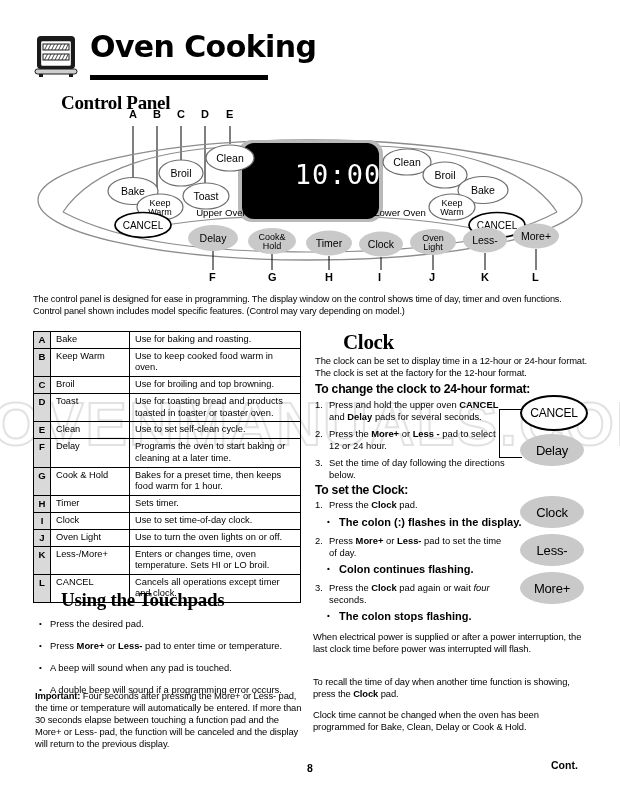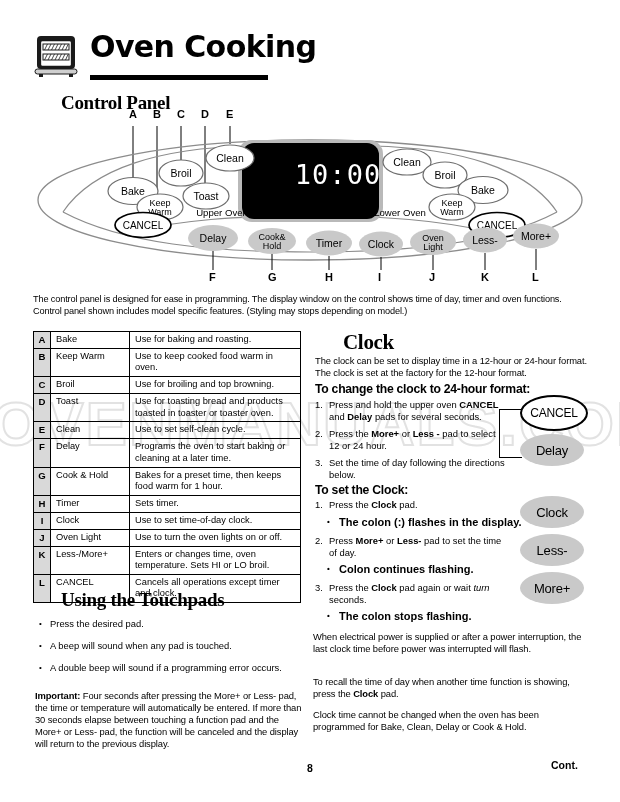--- a/index.html
+++ b/index.html
@@ -405,21 +405,21 @@
       <div class="cap-letter" style="left:235px; top:159px;">G</div>
       <div class="cap-letter" style="left:292px; top:159px;">H</div>
       <div class="cap-letter" style="left:345px; top:159px;">I</div>
       <div class="cap-letter" style="left:396px; top:159px;">J</div>
       <div class="cap-letter" style="left:448px; top:159px;">K</div>
       <div class="cap-letter" style="left:499px; top:159px;">L</div>
     </div>
 
     <div class="caption">
       <div>The control panel is designed for ease in programming. The display window on the control shows time of day, timer and oven functions.</div>
-      <div>Control panel shown includes model specific features. (Styling may stops depending on model.)</div>
+      <div>Control panel shown includes model specific features. (Control may vary depending on model.)</div>
     </div>
 
     <table class="fn-table">
       <tbody id="fn-table-body">
           <tr>
             <td class="key">A</td>
             <td class="name">Bake</td>
             <td class="desc">Use for baking and roasting.</td>
           </tr>
           <tr>
@@ -476,20 +476,21 @@
             <td class="key">L</td>
             <td class="name">CANCEL</td>
             <td class="desc">Cancels all operations except timer and clock.</td>
           </tr>
         </tbody>
     </table>
 
     <div class="h2" id="touchpads-heading">Using the Touchpads</div>
     <div class="bullets" id="touchpad-bullets">
         <div class="bullet">Press the desired pad.</div>
+        <div class="bullet">Press <b>More+</b> or <b>Less-</b> pad to enter time or temperature.</div>
         <div class="bullet">A beep will sound when any pad is touched.</div>
         <div class="bullet">A double beep will sound if a programming error occurs.</div>
       </div>
     <div class="important" id="touchpads-important"><b>Important:</b>  Four seconds after pressing the More+ or Less- pad, the time or temperature will automatically be entered.  If more than 30 seconds elapse between touching a function pad and the More+ or Less- pad, the function will be canceled and the display will return to the previous display.</div>
 
     <div class="h2" id="clock-heading">Clock</div>
 
     <div class="r-para" style="left:315px; top:355px;" id="clock-intro">The clock can be set to display time in a 12-hour or 24-hour format.  The clock is set at the factory for the 12-hour format.</div>
 
     <div class="r-head" style="left:315px; top:382px;">To change the clock to 24-hour format:</div>
@@ -516,21 +517,21 @@
     <div class="sub-bullet" style="left:325px; top:516px;">The colon (:) flashes in the display.</div>
 
     <div class="num-item" style="left:315px; top:535px;">
       <span class="num">2.</span>
       <span class="txt" id="set-step-2-txt">Press <b>More+</b> or <b>Less-</b> pad to set the time of day.</span>
     </div>
     <div class="sub-bullet" style="left:325px; top:563px;">Colon continues flashing.</div>
 
     <div class="num-item" style="left:315px; top:582px;">
       <span class="num">3.</span>
-      <span class="txt" id="set-step-3-txt">Press the <b>Clock</b> pad again or wait <i>turn</i> seconds.</span>
+      <span class="txt" id="set-step-3-txt">Press the <b>Clock</b> pad again or wait <i>four</i> seconds.</span>
     </div>
     <div class="sub-bullet" style="left:325px; top:610px;">The colon stops flashing.</div>
 
     <div class="r-para" style="left:313px; top:631px;" id="closing-1">When electrical power is supplied or after a power interruption, the last clock time before power was interrupted will flash.</div>
     <div class="r-para" style="left:313px; top:676px;" id="closing-2">To recall the time of day when another time function is showing, press the <b>Clock</b> pad.</div>
     <div class="r-para" style="left:313px; top:709px;" id="closing-3">Clock time cannot be changed when the oven has been programmed for Bake, Clean, Delay or Cook &amp; Hold.</div>
 
     <div class="bracket" style="left:499px; top:409px; width:22px; height:47px;"></div>
 
     <div class="pad-ill pad-white" style="left:520px; top:395px; width:64px; height:32px;">

